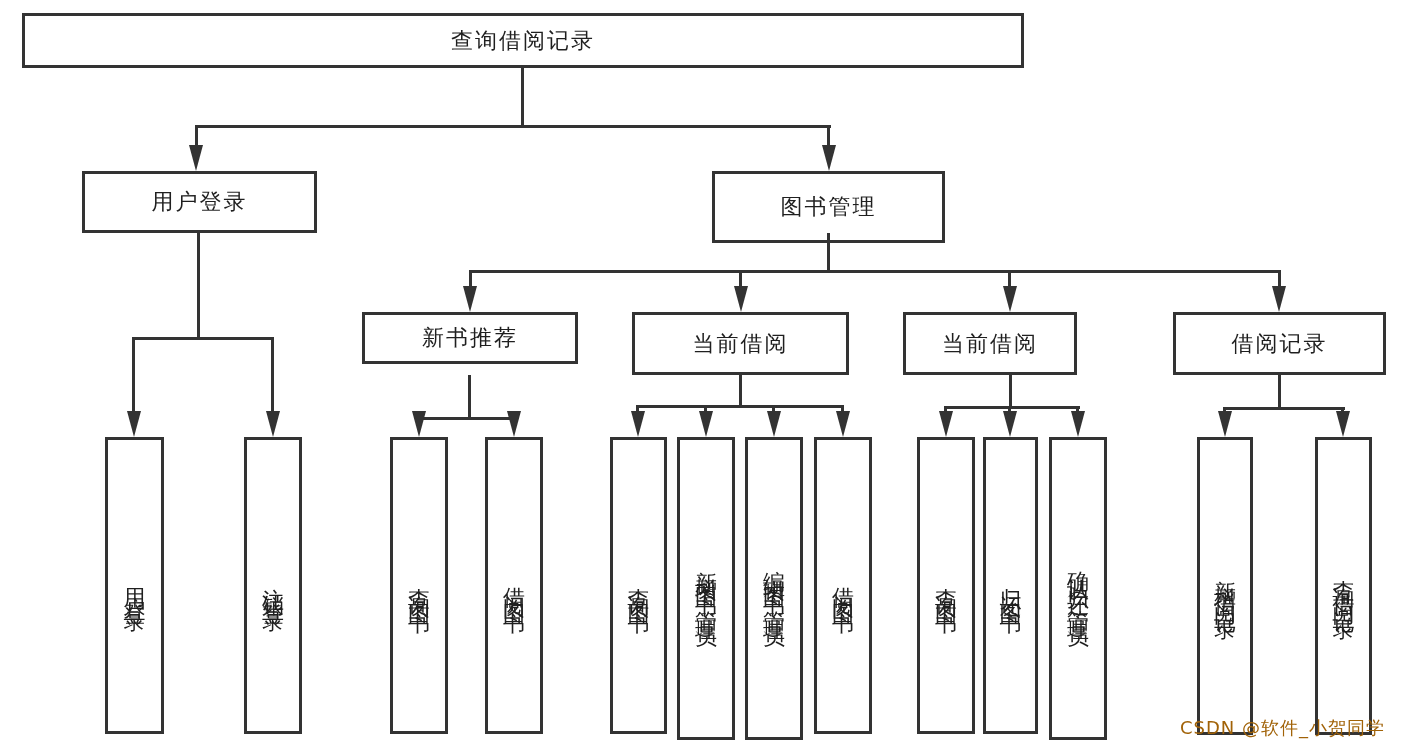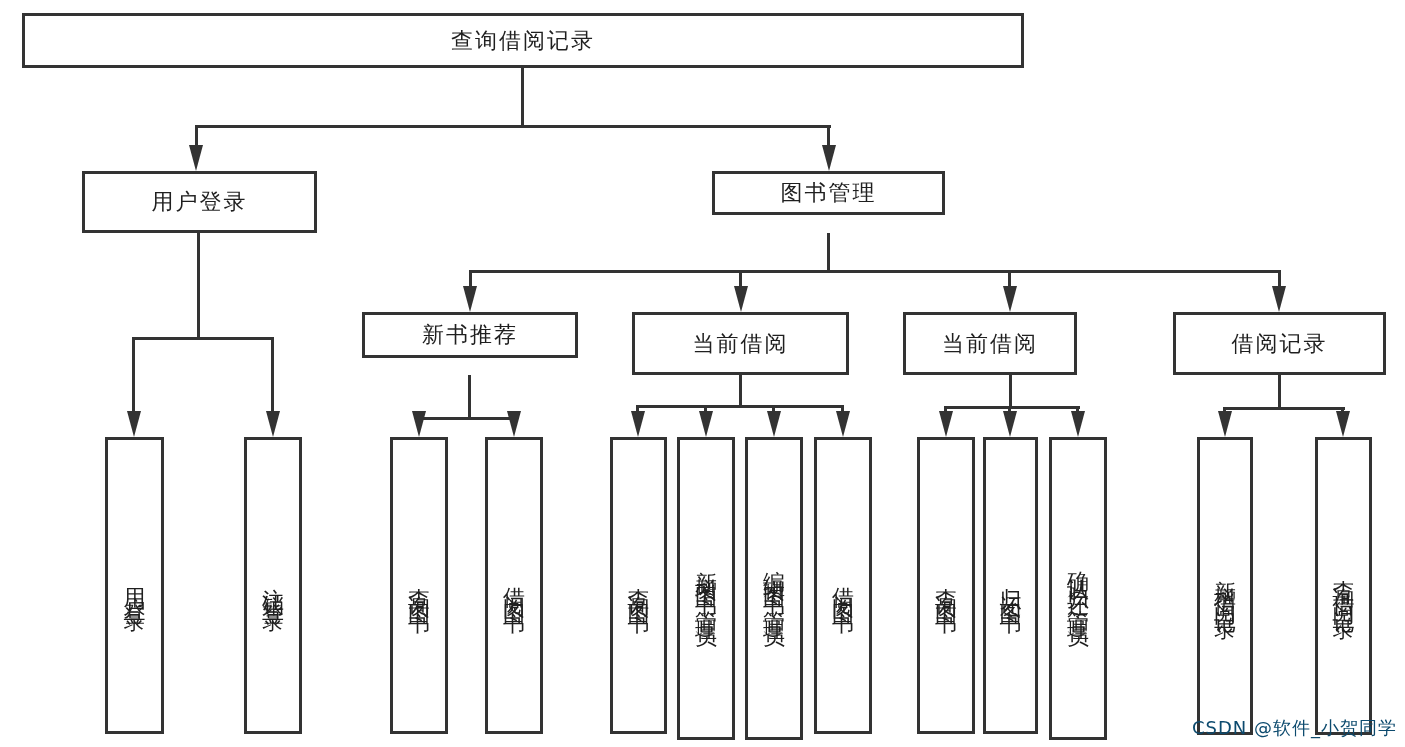--- a/index.html
+++ b/index.html
@@ -39,46 +39,46 @@
   .vl,.hl{position:absolute;background:#333333;}
   .ah{
     position:absolute;
     width:0;height:0;
     border-left:7px solid transparent;
     border-right:7px solid transparent;
     border-top:26px solid #333333;
   }
   #watermark{
     position:absolute;
-    right:8px;bottom:7px;
+    right:20px;bottom:7px;
     font-size:18px;
-    color:#0c4a6e;
+    color:#a16207;
     letter-spacing:1px;
     z-index:10;
     white-space:nowrap;
   }
 </style>
 </head>
 <body>
 
 <div id="stage">
 
   <div class="node" style="left:22px;top:13px;width:1002px;height:55px;">
     <span>查询借阅记录</span>
   </div>
 
   <div class="node" style="left:82px;top:171px;width:235px;height:62px;">
     <span>用户登录</span>
   </div>
 
-  <div class="node" style="left:712px;top:171px;width:233px;height:44px;">
+  <div class="node" style="left:712px;top:171px;width:233px;height:72px;">
     <span>图书管理</span>
   </div>
 
-  <div class="node" style="left:362px;top:312px;width:216px;height:46px;">
+  <div class="node" style="left:362px;top:312px;width:216px;height:52px;">
     <span>新书推荐</span>
   </div>
 
   <div class="node" style="left:632px;top:312px;width:217px;height:63px;">
     <span>当前借阅</span>
   </div>
 
   <div class="node" style="left:903px;top:312px;width:174px;height:63px;">
     <span>当前借阅</span>
   </div>

